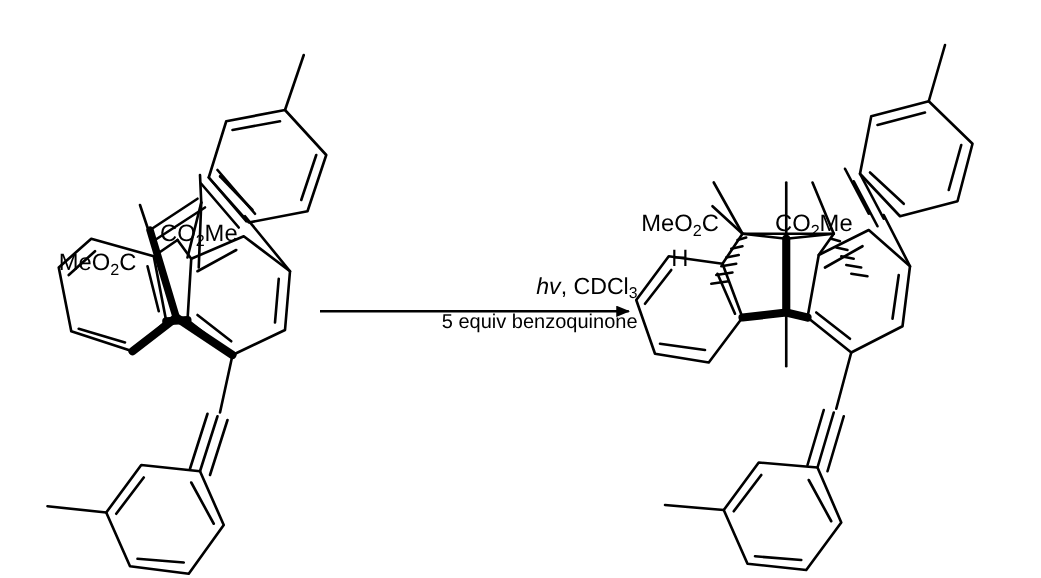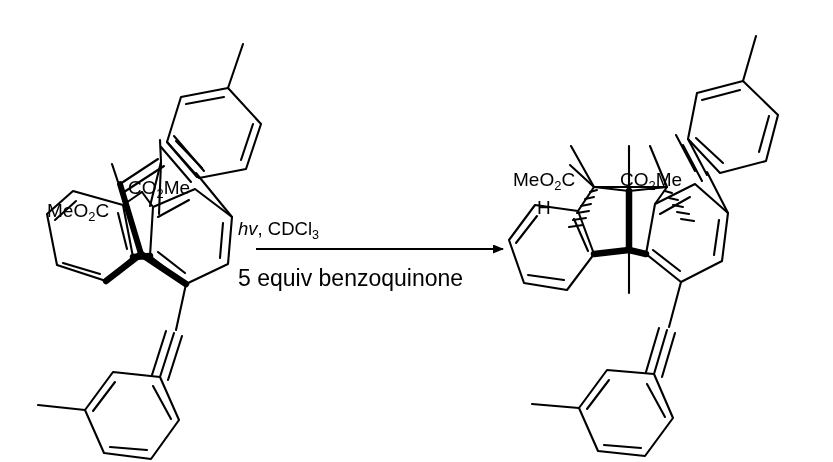--- a/index.html
+++ b/index.html
@@ -1,22 +1,22 @@
 <!DOCTYPE html>
 <html><head>
 <meta charset="utf-8">
 <style>
   html,body{margin:0;padding:0;background:#ffffff;}
   body{width:833px;height:462px;overflow:hidden;
        font-family:"Liberation Sans","DejaVu Sans",sans-serif;color:#000;}
   #scheme{position:relative;width:833px;height:462px;background:#fff;}
   svg.struct{position:absolute;left:0;top:0;width:833px;height:462px;overflow:visible;}
-  .cond{position:absolute;text-align:left;white-space:nowrap;color:#000;}
+  .cond{position:absolute;text-align:right;white-space:nowrap;color:#000;}
   .cond-top{left:238px;top:219px;width:272px;font-size:18.5px;line-height:20px;}
-  .cond-bot{left:238px;top:268px;width:272px;font-size:23px;line-height:20px;}
+  .cond-bot{left:238px;top:248px;width:272px;font-size:16px;line-height:20px;}
   .ital{font-style:italic;}
   sub{font-size:.68em;line-height:0;vertical-align:-0.28em;}
   .lbl{position:absolute;white-space:nowrap;font-size:19px;color:#000;margin-top:45px;}
   .lbl-h{font-size:19px;}
 </style>
 </head>
 <body>
 
 <div id="scheme">
 

